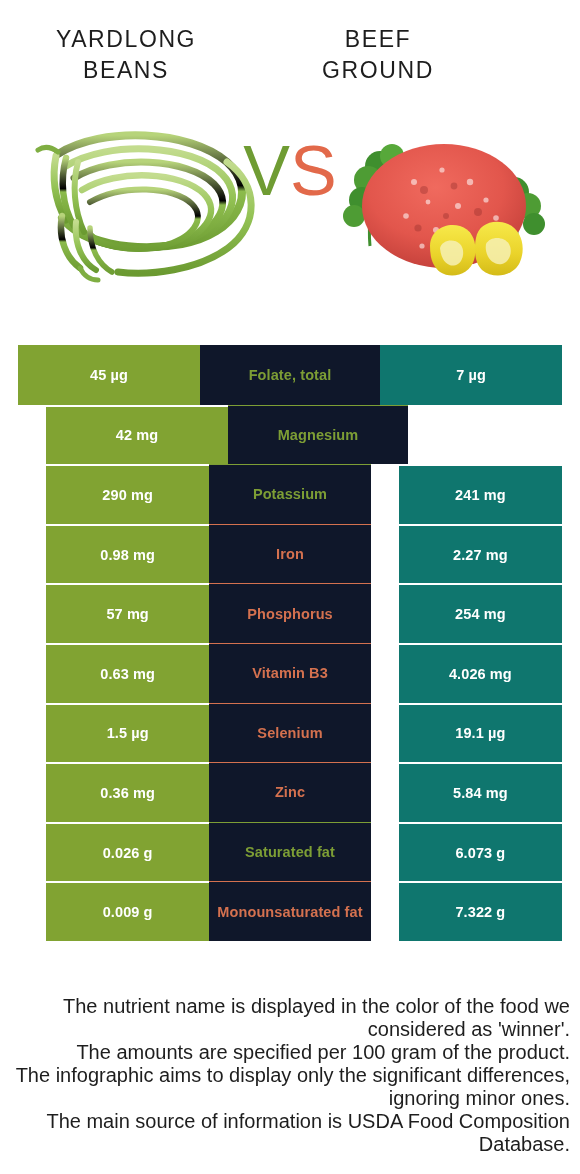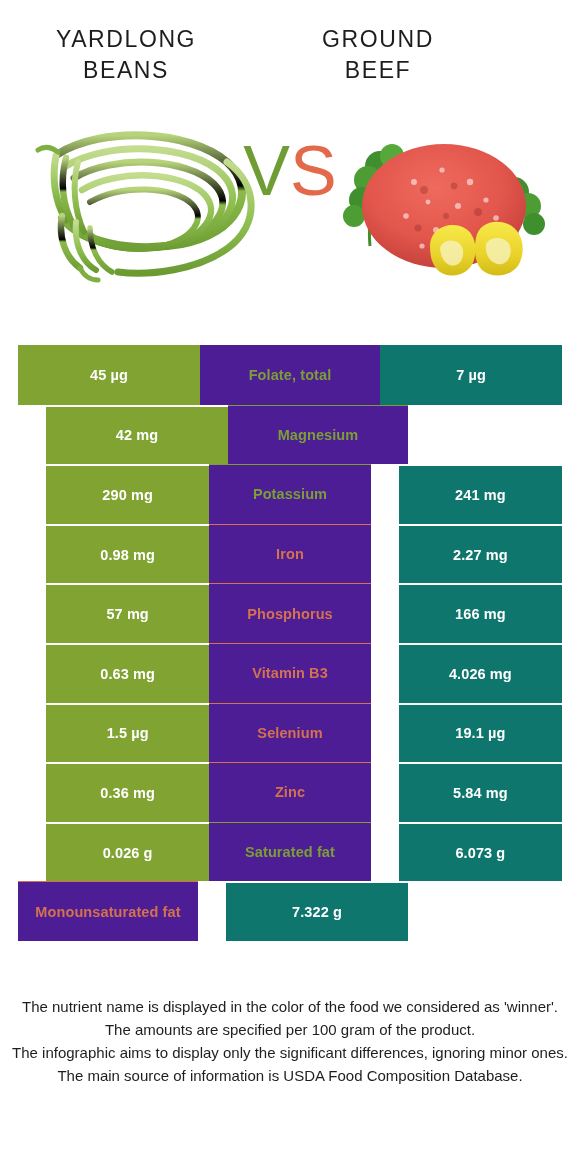--- a/index.html
+++ b/index.html
@@ -88,59 +88,59 @@
   }
   .cell-left, .cell-right {
     width: 182px;
     color: #ffffff;
     font-weight: 600;
   }
   .cell-left  { background: #81a332; }
   .cell-right { background: #0f766e; }
   .cell-mid {
     width: 180px;
-    background: #4c1d95;
+    background: #0f172a;
     font-weight: 700;
     font-size: 14.5px;
   }
   
   .row + .row .cell-mid { border-top: 1px solid currentColor; }
   
   .row + .row .cell-left,
   .row + .row .cell-right { border-top: 2px solid #ffffff; margin-left: 28px; }
 
   .win-green  .cell-mid { color: #7d9e35; }
   .win-orange .cell-mid { color: #d4714f; }
 
   
   .footer {
     position: absolute;
     left: 0;
     top: 995px;
     width: 580px;
-    text-align: center;
-    font-size: 15px;
+    text-align: right;
+    font-size: 20px;
     line-height: 23px;
     color: #1e1e1e;
     padding: 0 10px;
     box-sizing: border-box;
   }
   .footer p { margin: 0; }
 </style>
 </head>
 <body>
 
 <div class="header">
   <div class="header-cell">
     <span>Yardlong</span>
     <span>Beans</span>
   </div>
   <div class="header-cell">
+    <span>Beef</span>
     <span>Ground</span>
-    <span>Beef</span>
   </div>
 </div>
 
 <div class="hero">
 
   <div class="hero-left">
     <svg viewBox="0 0 250 200" width="250" height="200" aria-hidden="true">
       <defs>
         <linearGradient id="beanG" x1="0" y1="0" x2="0" y2="1">
           <stop offset="0%" stop-color="#b7d47a"></stop>
@@ -265,21 +265,21 @@
       <div class="cell cell-right">241 mg</div>
     </div>
     <div class="row win-orange">
       <div class="cell cell-left">0.98 mg</div>
       <div class="cell cell-mid">Iron</div>
       <div class="cell cell-right">2.27 mg</div>
     </div>
     <div class="row win-orange">
       <div class="cell cell-left">57 mg</div>
       <div class="cell cell-mid">Phosphorus</div>
-      <div class="cell cell-right">166 mg</div>
+      <div class="cell cell-right">254 mg</div>
     </div>
     <div class="row win-orange">
       <div class="cell cell-left">0.63 mg</div>
       <div class="cell cell-mid">Vitamin B3</div>
       <div class="cell cell-right">4.026 mg</div>
     </div>
     <div class="row win-orange">
       <div class="cell cell-left">1.5 µg</div>
       <div class="cell cell-mid">Selenium</div>
       <div class="cell cell-right">19.1 µg</div>
@@ -288,20 +288,21 @@
       <div class="cell cell-left">0.36 mg</div>
       <div class="cell cell-mid">Zinc</div>
       <div class="cell cell-right">5.84 mg</div>
     </div>
     <div class="row win-green">
       <div class="cell cell-left">0.026 g</div>
       <div class="cell cell-mid">Saturated fat</div>
       <div class="cell cell-right">6.073 g</div>
     </div>
     <div class="row win-orange">
+      <div class="cell cell-left">0.009 g</div>
       <div class="cell cell-mid">Monounsaturated fat</div>
       <div class="cell cell-right">7.322 g</div>
     </div>
   </div>
 
 <div class="footer">
   <p>The nutrient name is displayed in the color of the food we considered as 'winner'.</p>
   <p>The amounts are specified per 100 gram of the product.</p>
   <p>The infographic aims to display only the significant differences, ignoring minor ones.</p>
   <p>The main source of information is USDA Food Composition Database.</p>

